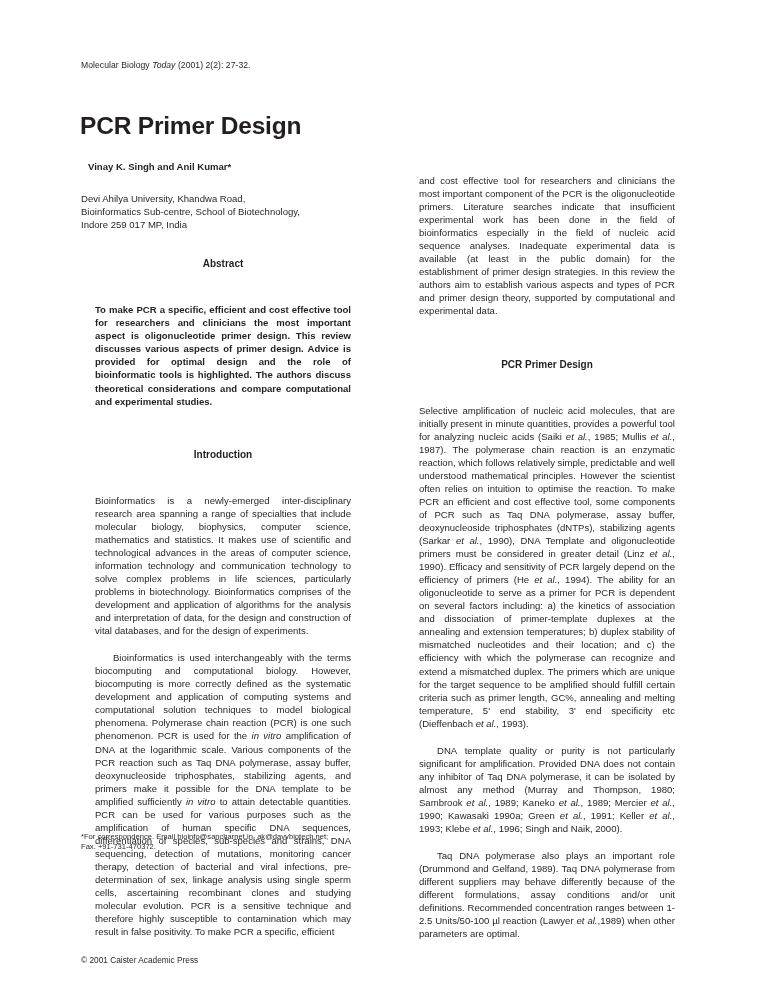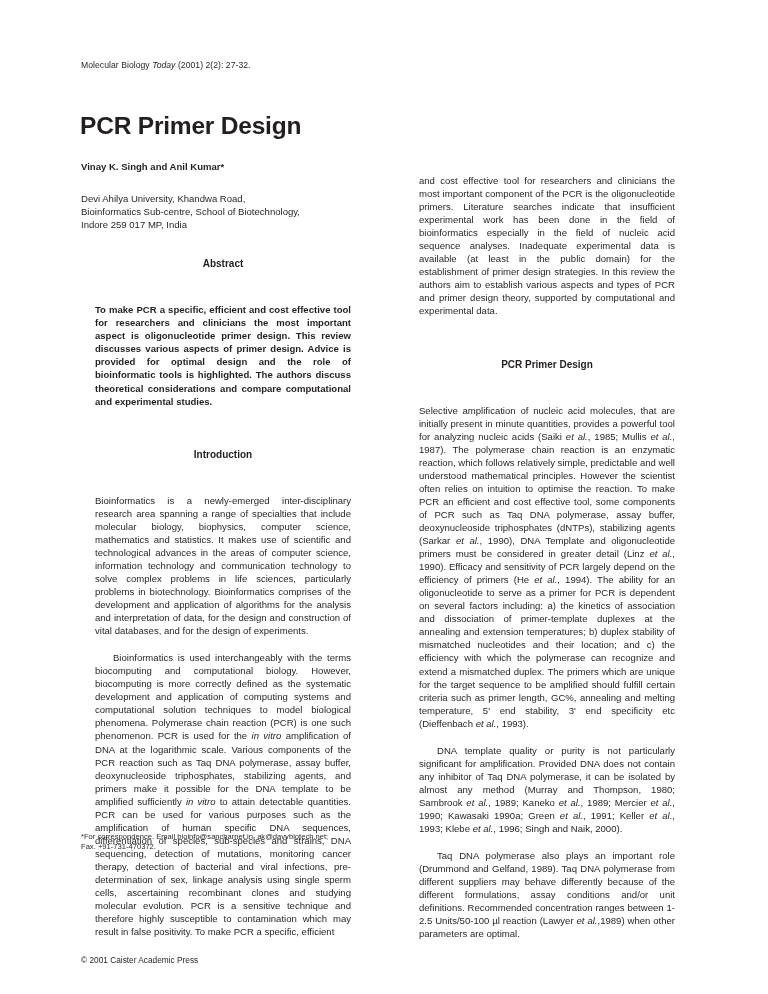--- a/index.html
+++ b/index.html
@@ -68,20 +68,21 @@
   .col p.indent { text-indent: 18px; }
   .col p.last-line-left { text-align-last: left; }
   .spacer-md { height: 19px; }
   .spacer-lg { height: 26px; }
 
   .authors {
     font-weight: bold;
     font-size: 9.55px;
     line-height: 13.05px;
     text-align: left;
+    margin-left: 7px;
   }
   .affiliation {
     font-size: 9.55px;
     line-height: 13.05px;
     text-align: left;
   }
   .sec-head {
     font-weight: bold;
     font-size: 10px;
     line-height: 13.05px;

